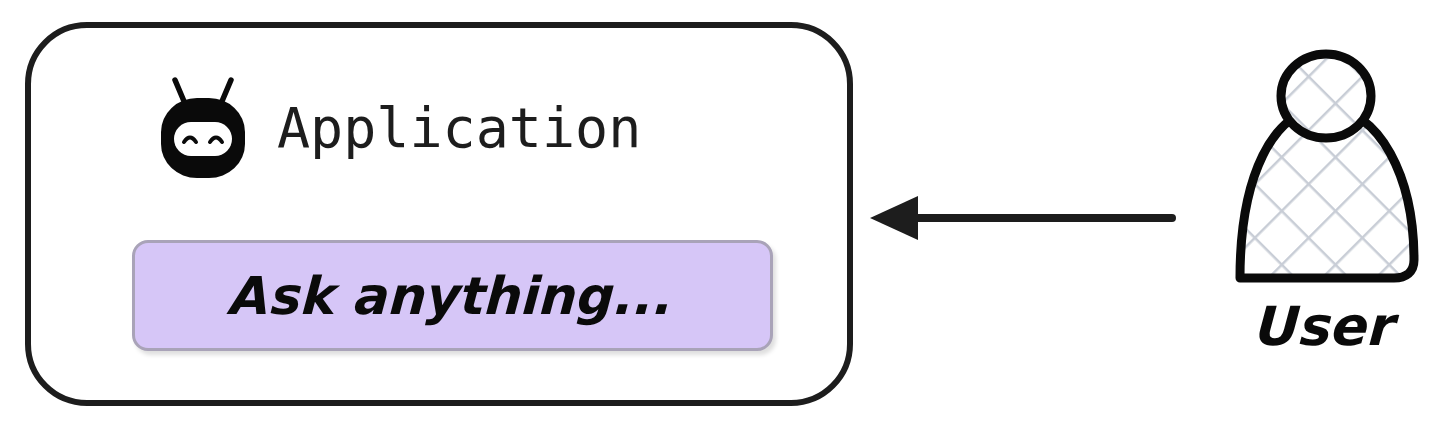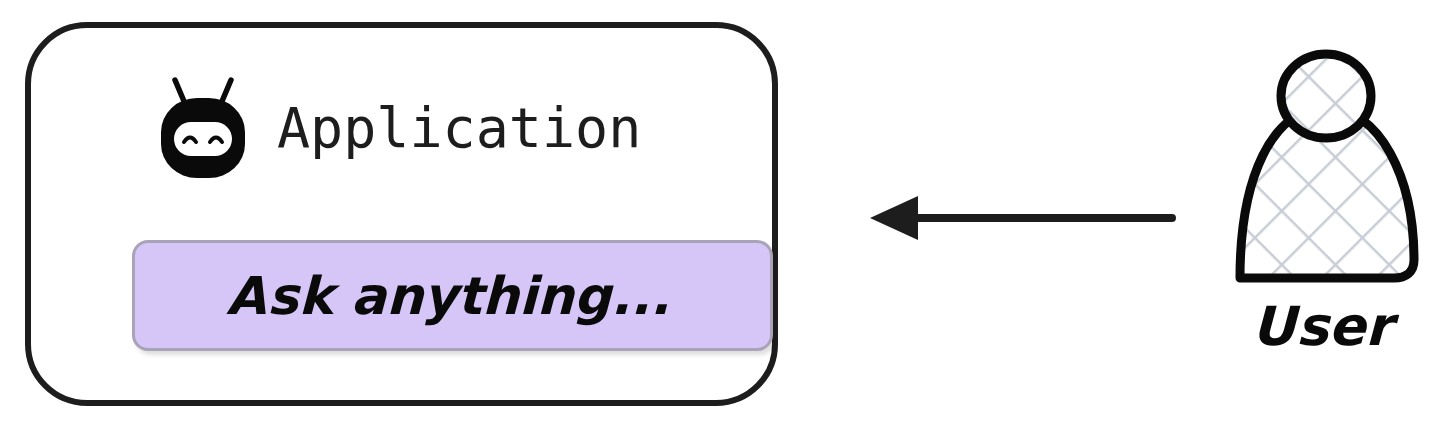--- a/index.html
+++ b/index.html
@@ -18,21 +18,21 @@
     width: 1445px;
     height: 432px;
     background: #ffffff;
   }
 
   
   .app-card {
     position: absolute;
     left: 25px;
     top: 22px;
-    width: 753px;
+    width: 828px;
     height: 384px;
     box-sizing: border-box;
     border: 6px solid #1d1d1d;
     border-radius: 62px;
     background: #ffffff;
   }
 
   .app-header {
     position: absolute;
     left: 120px;

